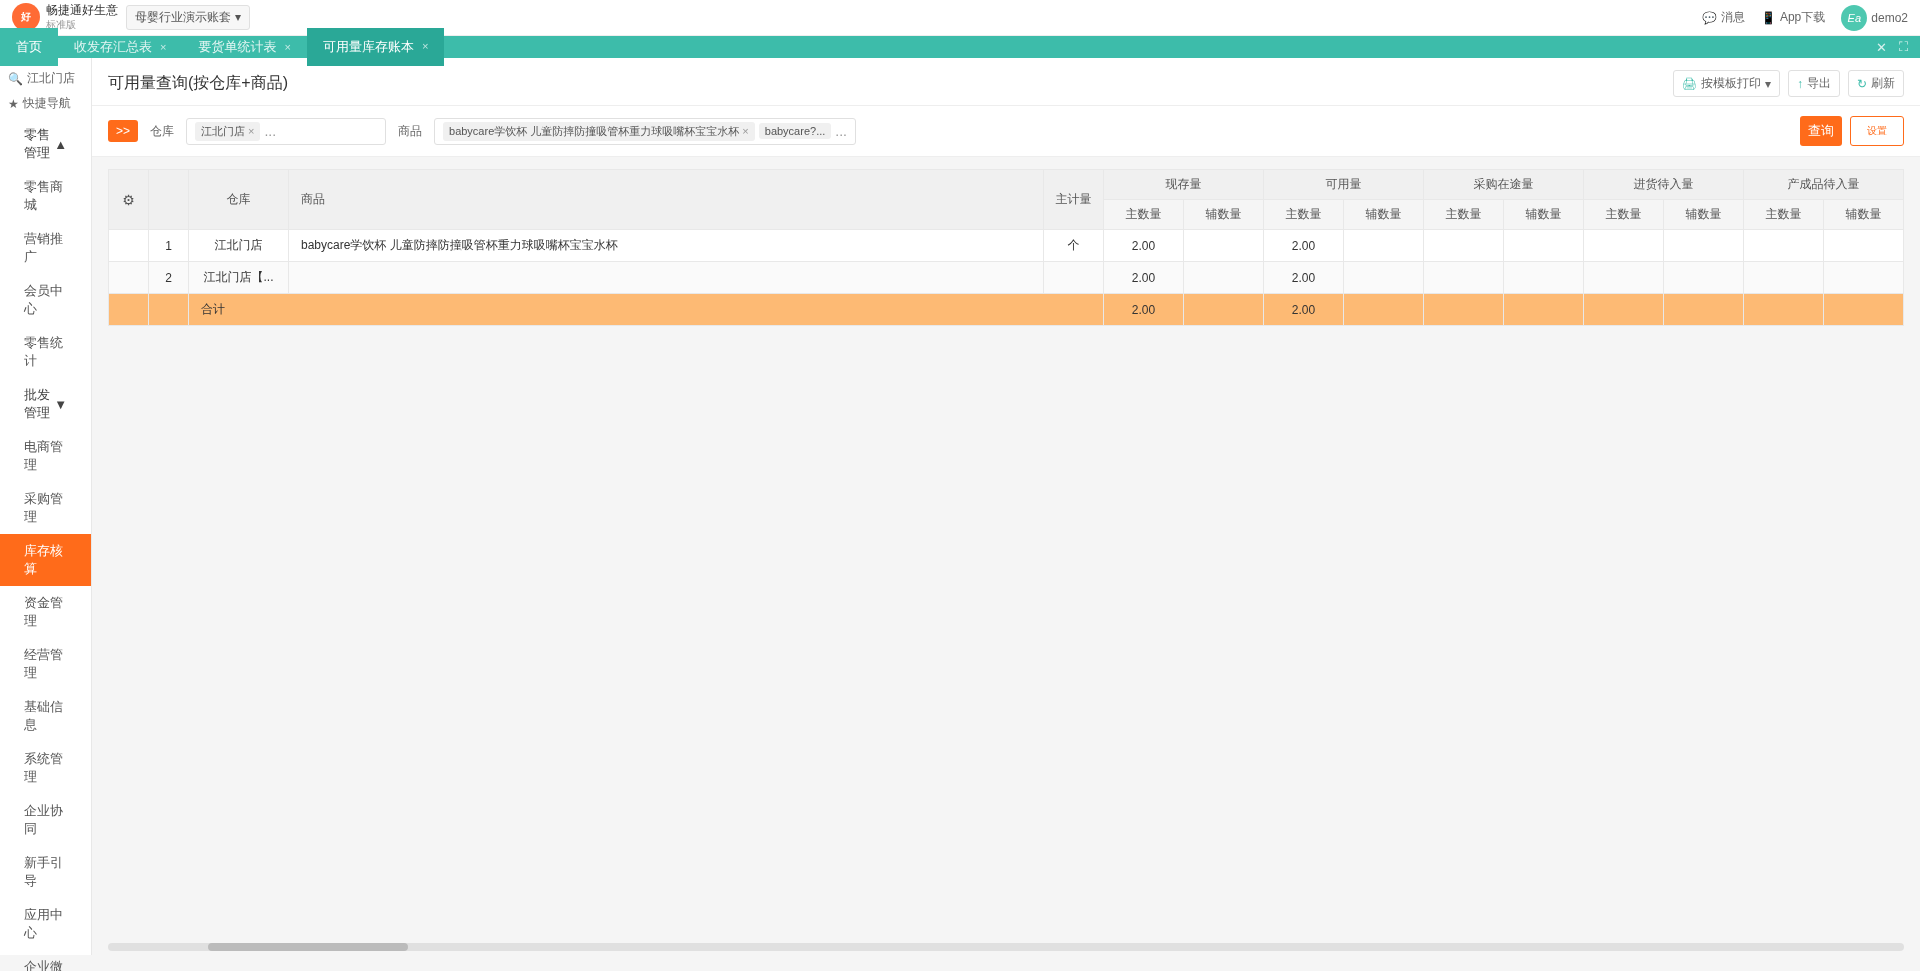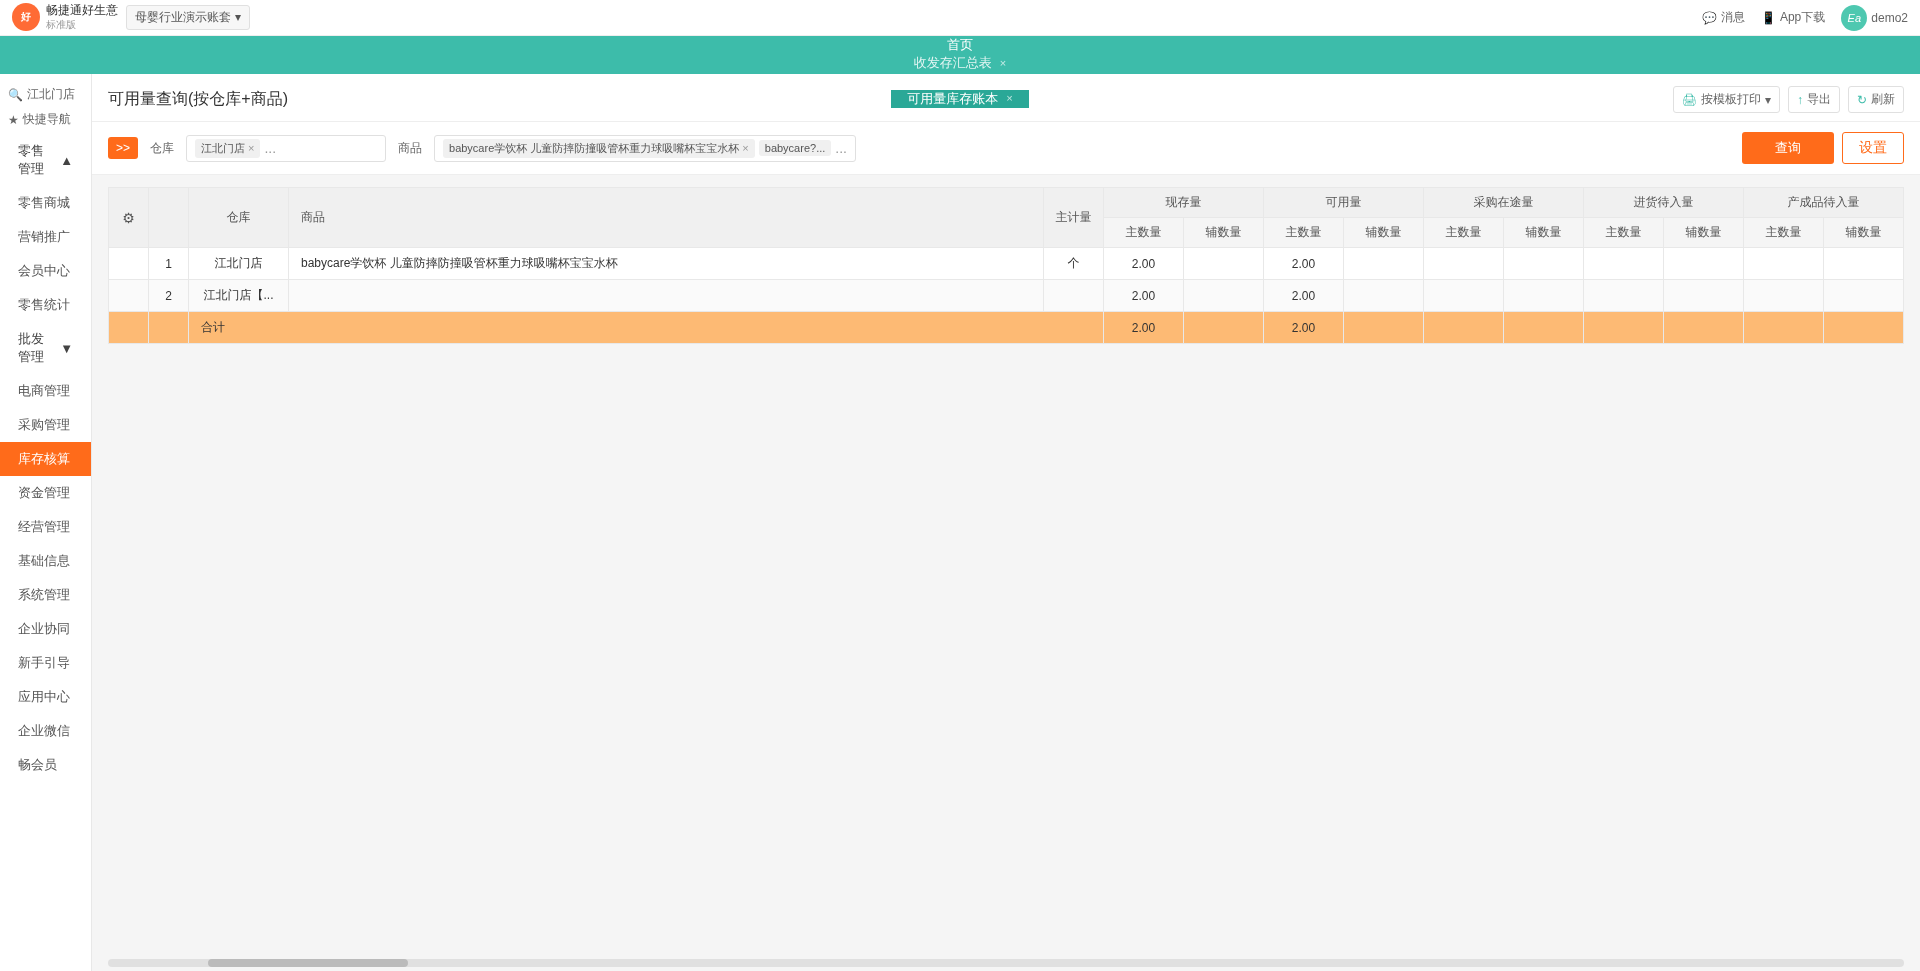--- a/index.html
+++ b/index.html
@@ -50,25 +50,24 @@
     }
     .avatar {
       width: 26px; height: 26px; border-radius: 50%;
       background: #4ec8b0; display: flex; align-items: center; justify-content: center;
       color: white; font-size: 11px; font-style: italic;
     }
 
     
     .nav-tabs {
       background: #3dbcaa;
-      height: 38px;
+      height: 22px;
       display: flex;
       align-items: center;
       padding: 0 0 0 0;
-      flex-direction: column;
     }
     .nav-tab {
       height: 38px;
       display: flex; align-items: center;
       padding: 0 16px;
       font-size: 13px; color: rgba(255,255,255,0.85);
       cursor: pointer;
       position: relative;
       gap: 6px;
     }
@@ -108,21 +107,21 @@
       display: flex; align-items: center; gap: 4px;
     }
     .sidebar-nav {
       padding: 4px 8px; font-size: 12px; color: #666; cursor: pointer;
       display: flex; align-items: center; gap: 4px;
     }
     .sidebar-section {
       padding: 2px 0;
     }
     .sidebar-item {
-      padding: 8px 18px;
+      padding: 8px 24px;
       font-size: 13px; color: #555; cursor: pointer;
       display: flex; align-items: center; justify-content: space-between;
     }
     .sidebar-item.active { background: #ff6b1a; color: white; }
     .sidebar-item.section-header {
       font-weight: 500; color: #444;
       display: flex; align-items: center; gap: 4px;
     }
 
     
@@ -169,25 +168,25 @@
     }
     .filter-tag {
       background: #f0f0f0; border-radius: 3px; padding: 2px 6px;
       font-size: 11px; color: #555; display: flex; align-items: center; gap: 3px;
     }
     .filter-tag .x { cursor: pointer; color: #999; }
     .filter-dots { color: #999; font-size: 14px; }
     .filter-actions { margin-left: auto; display: flex; gap: 8px; }
     .btn-query {
       background: #ff6b1a; color: white; border: none;
-      border-radius: 3px; padding: 6px 33px; cursor: pointer; font-size: 13px;
+      border-radius: 3px; padding: 6px 8px; cursor: pointer; font-size: 13px;
     }
     .btn-settings {
       background: #fff; color: #ff6b1a; border: 1px solid #ff6b1a;
-      border-radius: 3px; padding: 6px 16px; cursor: pointer; font-size: 14px;
+      border-radius: 3px; padding: 6px 16px; cursor: pointer; font-size: 10px;
     }
 
     
     .table-container {
       flex: 1; overflow: auto; padding: 12px 16px;
       background: #f5f5f5;
     }
     .data-table {
       width: 100%; border-collapse: collapse;
       background: white;

